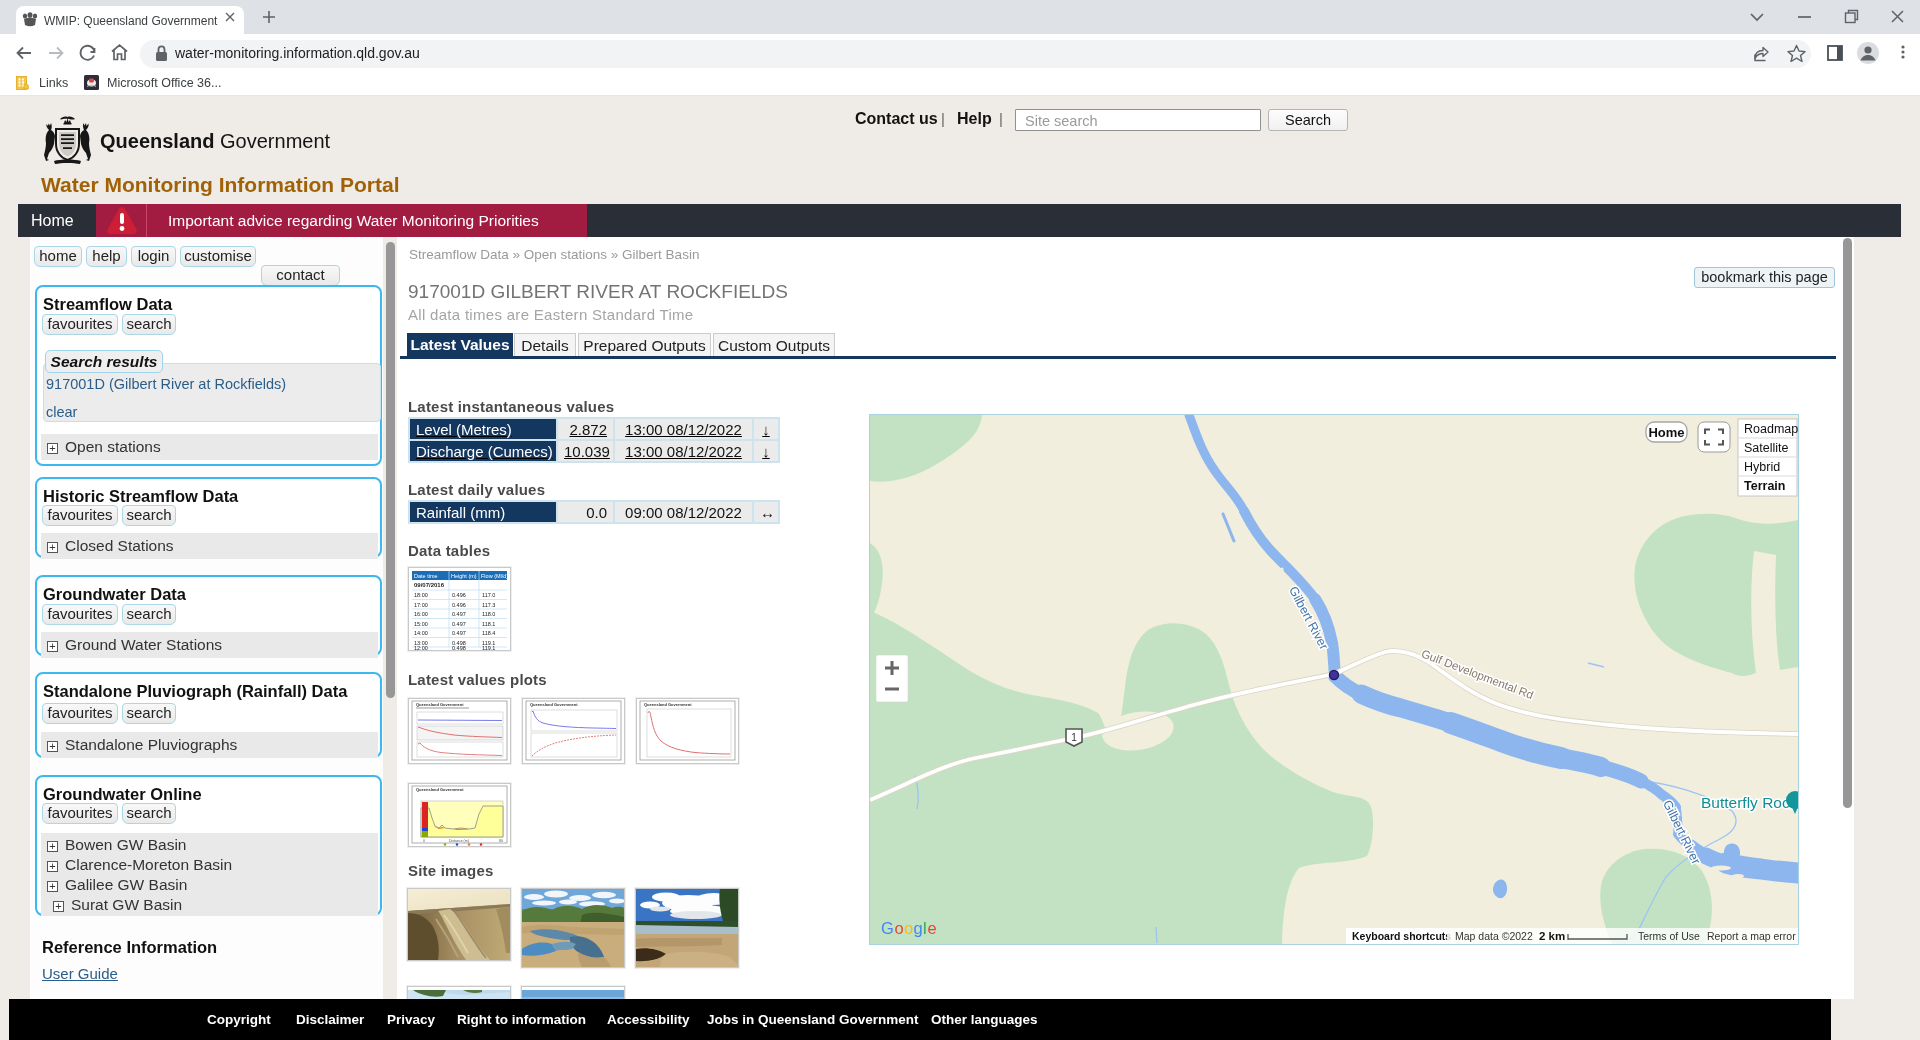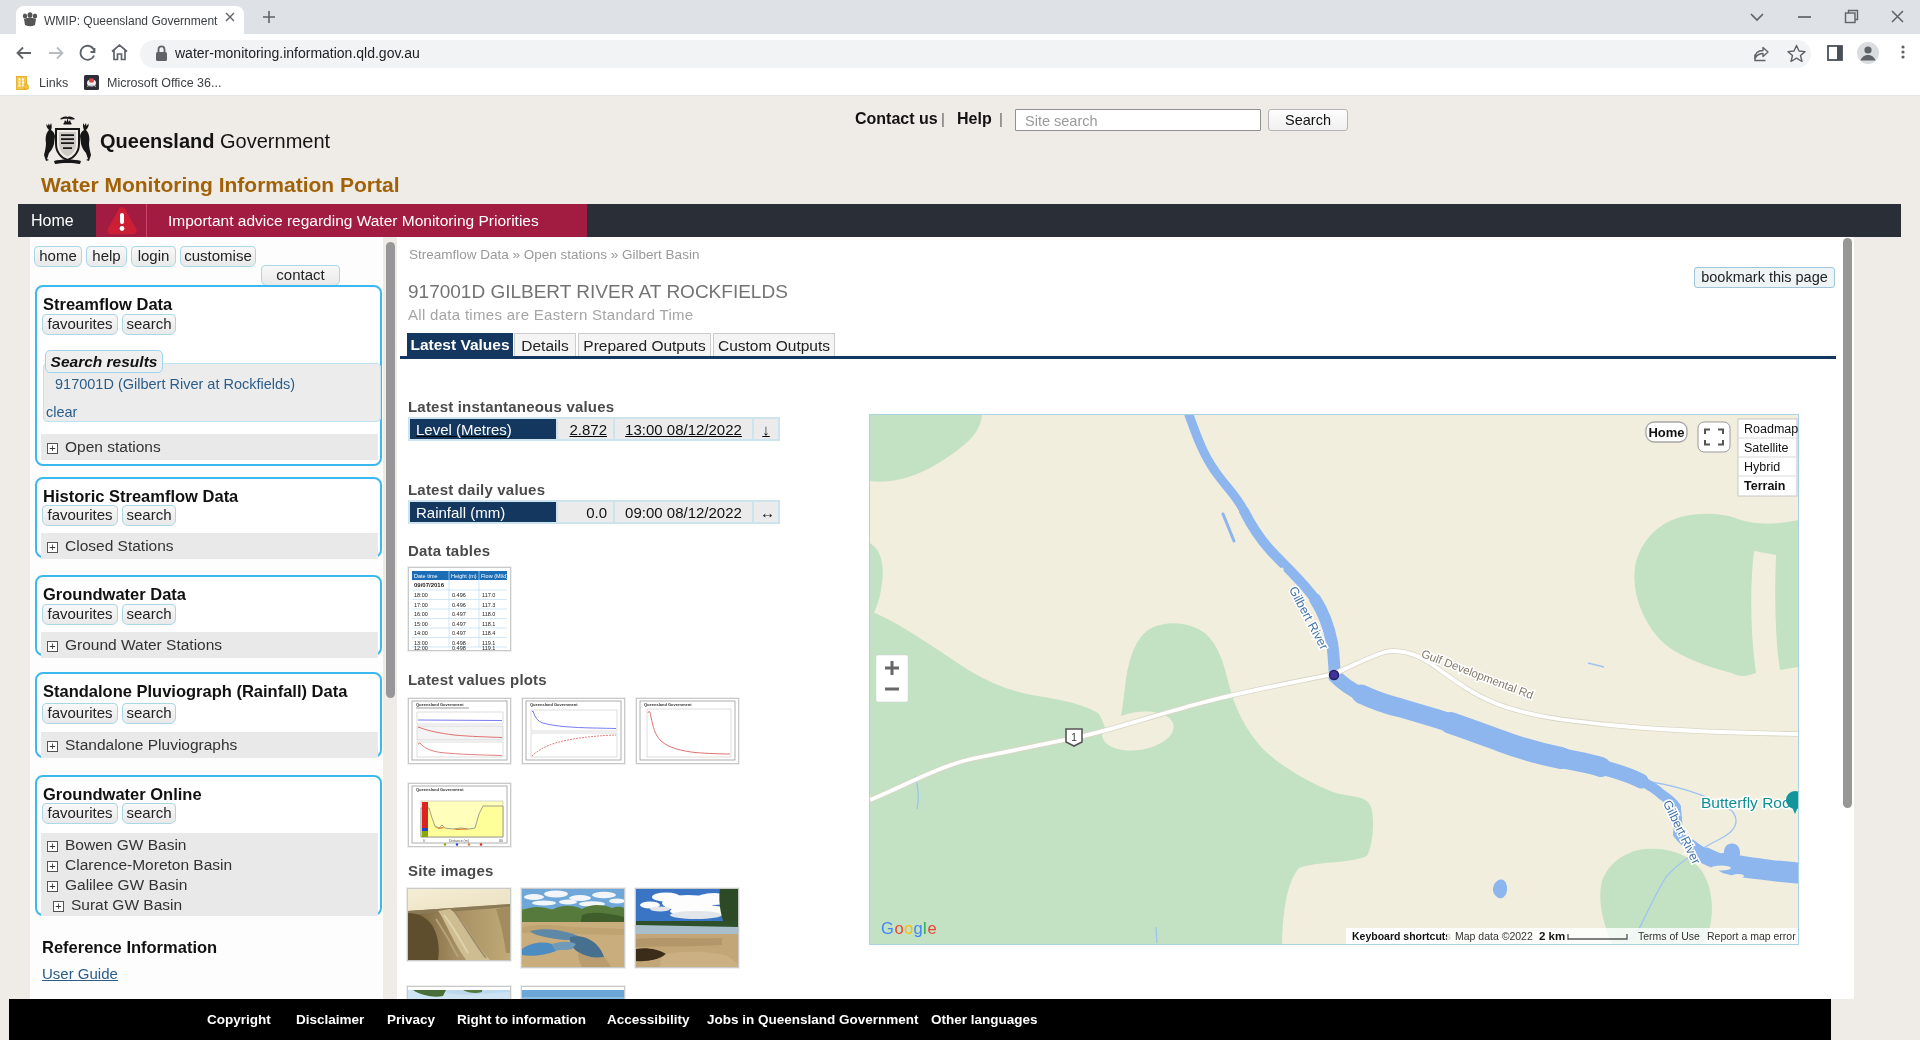--- a/index.html
+++ b/index.html
@@ -220,21 +220,21 @@
 <div class="sbtn" style="left:180px; top:246px; width:76px;">customise</div>
 <div class="sbtn" style="left:261px; top:246px; width:79px;margin-top:19px;">contact</div>
 
 <div class="sbox" style="top:285px; height:181px;">
   <h3>Streamflow Data</h3>
 </div>
 <div class="sbtn" style="left:42px; top:314px; width:76px;">favourites</div>
 <div class="sbtn" style="left:122px; top:314px; width:54px;">search</div>
 <div class="abs" style="left:43px; top:363px; width:338px; height:59px; background:#ececec; border:1px solid #bfe2f2; border-radius:4px;"></div>
 <div class="abs" style="left:45px; top:350px; width:118px; height:23px; background:#efefef; border:1px solid #9fd4ec; border-radius:5px; font-size:15.5px; font-weight:bold; font-style:italic; text-align:center; line-height:21px; color:#111;">Search results</div>
-<div class="abs" style="left:46px; top:376px; font-size:14.5px; color:#2a5d8a;margin-left:9px;">917001D (Gilbert River at Rockfields)</div>
+<div class="abs" style="left:46px; top:376px; font-size:14.5px; color:#2a5d8a;">917001D (Gilbert River at Rockfields)</div>
 <div class="abs" style="left:46px; top:404px; font-size:14.5px; color:#2a5d8a;">clear</div>
 <div class="abs" style="left:41px; top:434px; width:337px;">
       <div class="gitem"><span class="plus">+</span>Open stations</div>
     </div>
 
 <div class="sbox" style="top:477px; height:81px;">
   <h3>Historic Streamflow Data</h3>
 </div>
 <div class="sbtn" style="left:42px; top:505px; width:76px;">favourites</div>
 <div class="sbtn" style="left:122px; top:505px; width:54px;">search</div>
@@ -295,20 +295,26 @@
   <colgroup>
         <col style="width:148px">
         <col style="width:57px">
         <col style="width:139px">
         <col style="width:26px">
       </colgroup>
   <tbody>
         <tr>
           <td class="lab">Level (Metres)</td>
           <td class="num">2.872</td>
+          <td class="dt">13:00 08/12/2022</td>
+          <td class="arr">↓</td>
+        </tr>
+  <tr>
+          <td class="lab">Discharge (Cumecs)</td>
+          <td class="num">10.039</td>
           <td class="dt">13:00 08/12/2022</td>
           <td class="arr">↓</td>
         </tr>
 </tbody>
     </table>
 
 <div class="sechead" style="left:408px; top:481px;">Latest daily values</div>
 <table class="vals" style="left:408px; top:500px;">
   <colgroup>
         <col style="width:148px">

